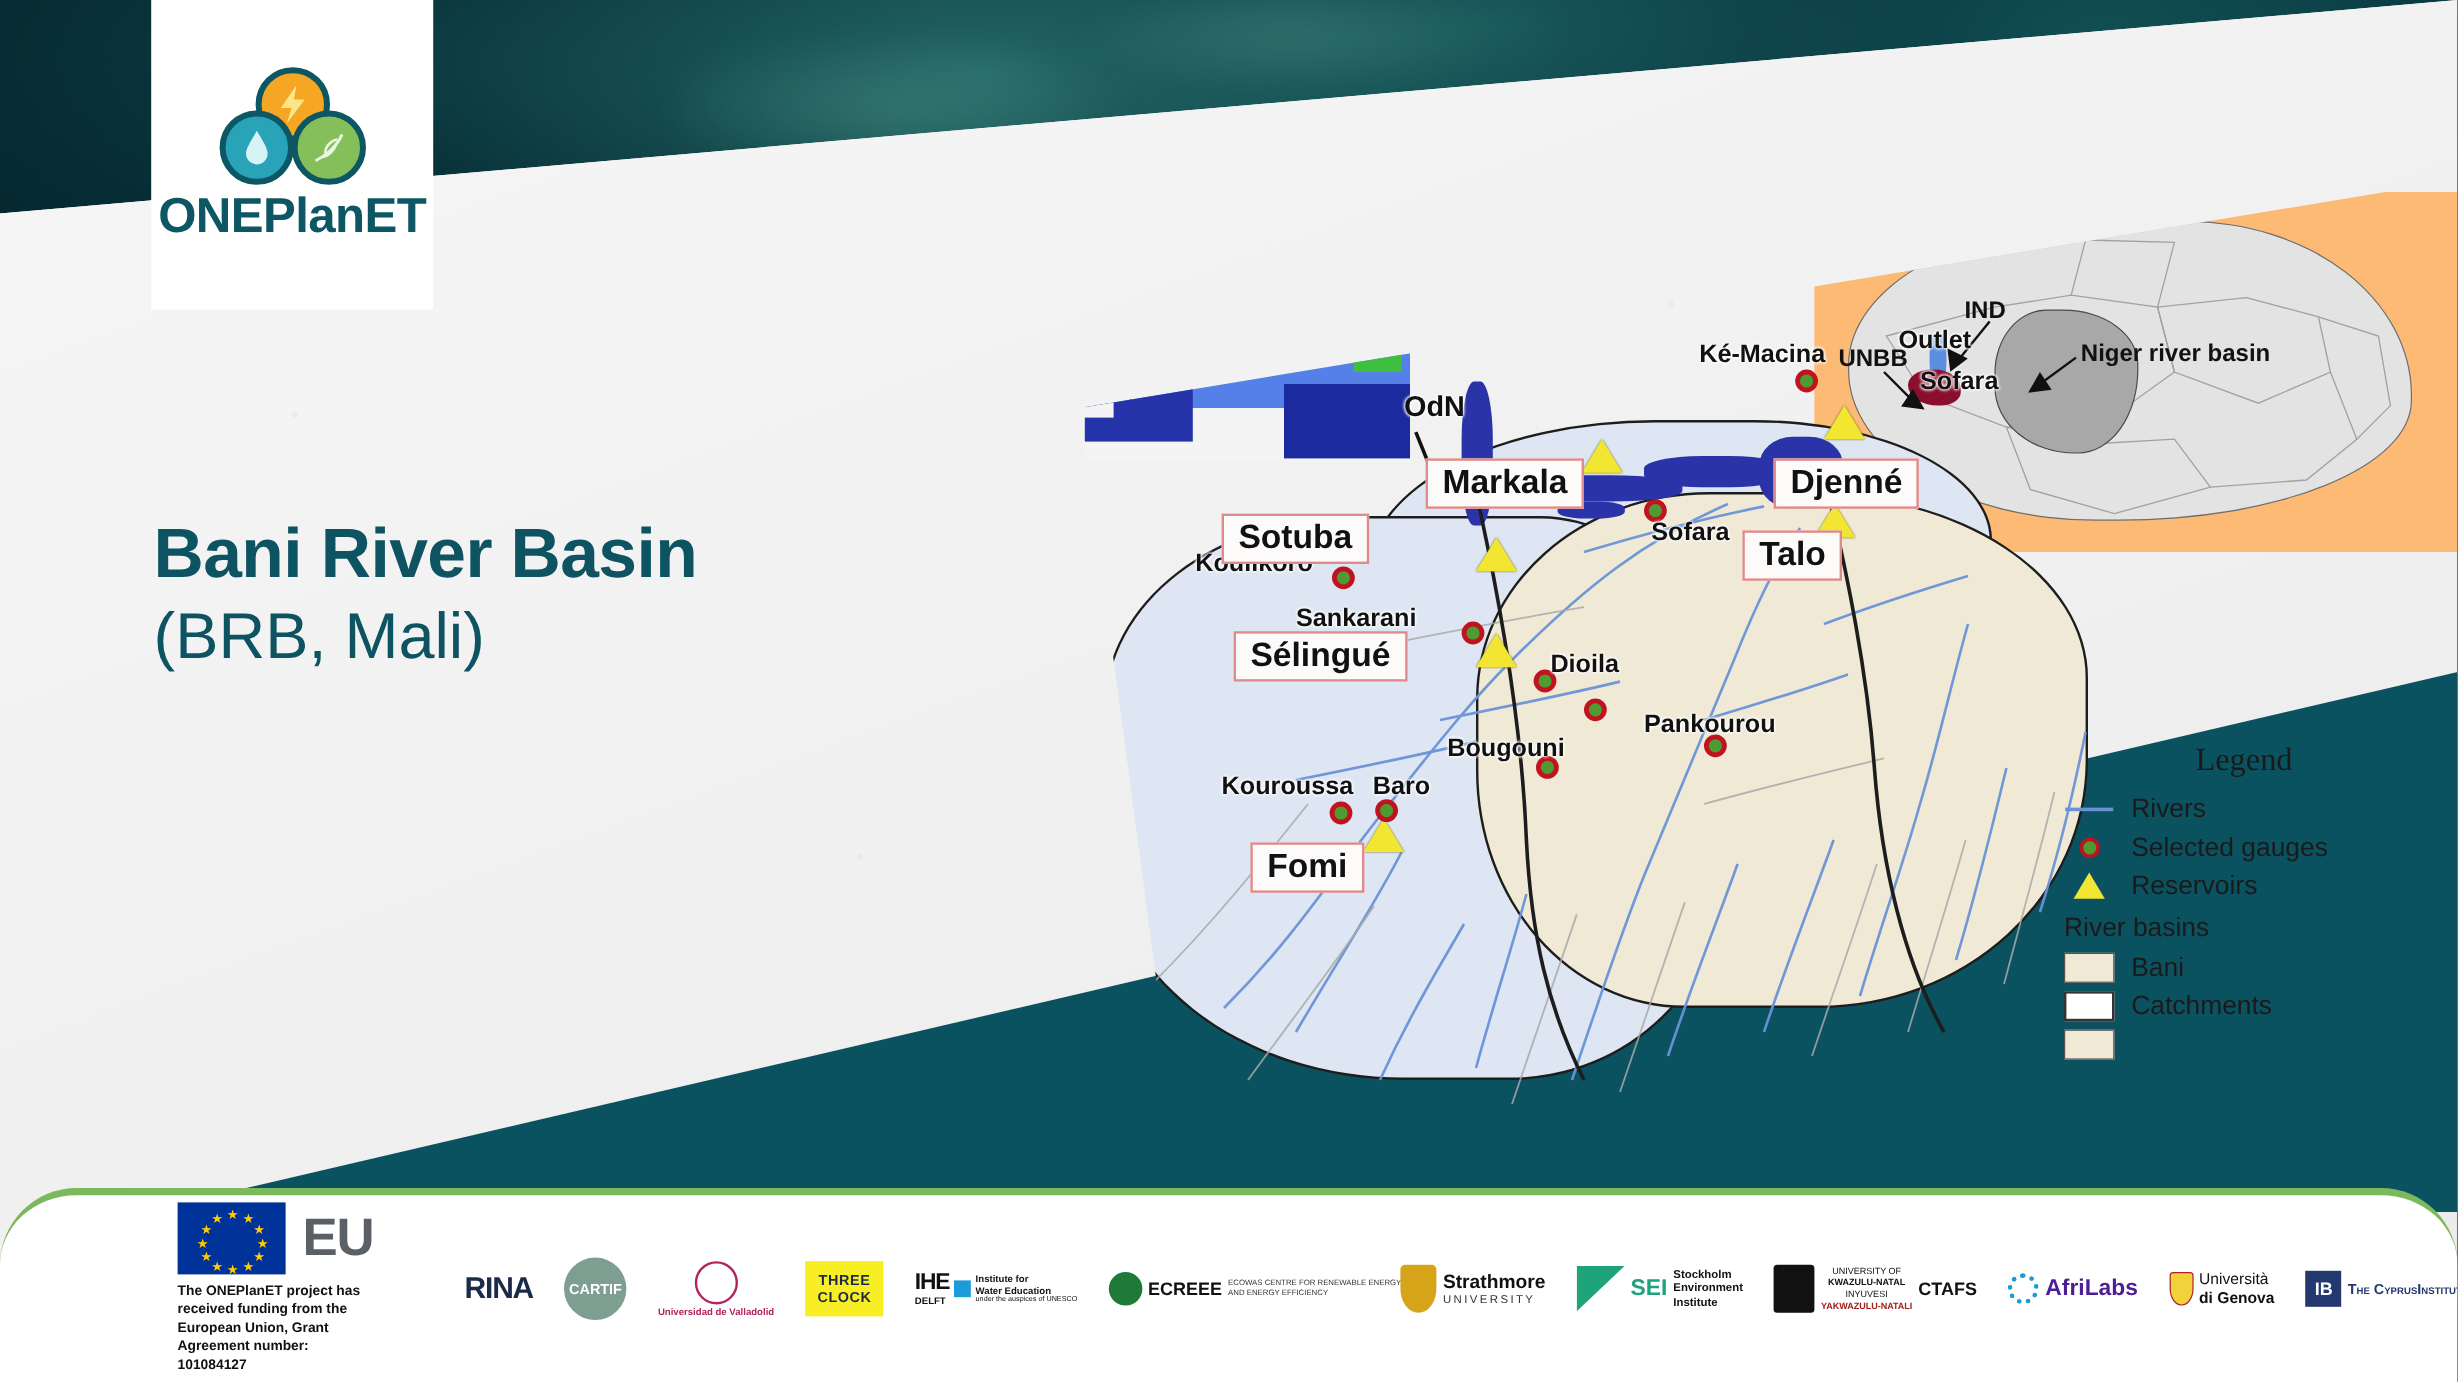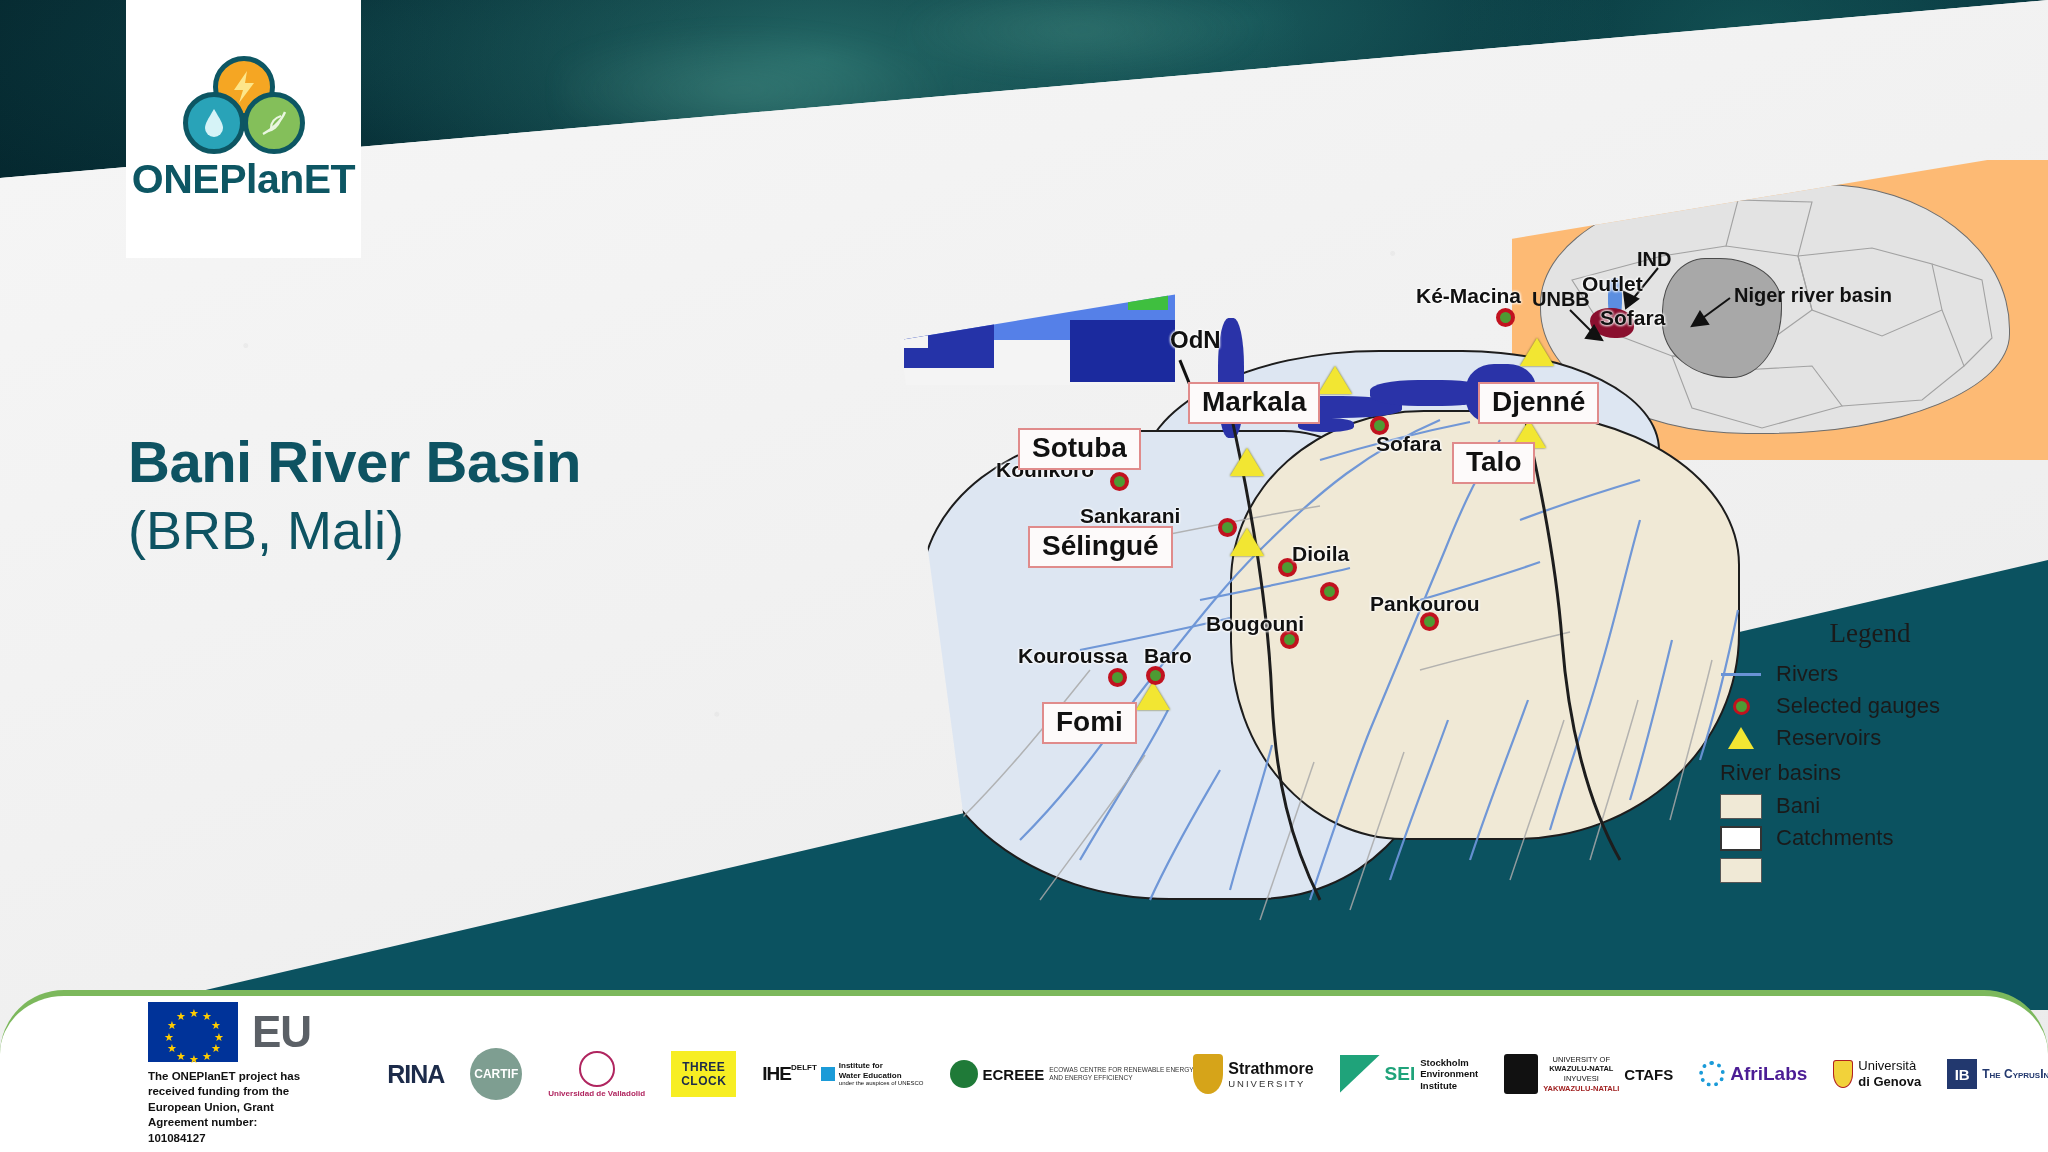--- a/index.html
+++ b/index.html
@@ -422,21 +422,21 @@
         <span class="p-uva-seal"></span>
         <span class="p-uva-txt">Universidad de Valladolid</span>
       </div>
 
       <div class="p-three">
         <b>THREE</b>
         <b>CLOCK</b>
       </div>
 
       <div class="plogo p-ihe">
-        <span style="display:flex;flex-direction:row">
+        <span style="display:flex;flex-direction:column">
           <span class="p-ihe-a">IHE</span>
           <span class="p-ihe-c">DELFT</span>
         </span>
         <span class="p-ihe-b"></span>
         <span style="display:flex;flex-direction:column">
           <span class="p-ihe-c">Institute for</span>
           <span class="p-ihe-c">Water Education</span>
           <span class="p-ihe-c" style="font-weight:normal;font-size:6px">under the auspices of UNESCO</span>
         </span>
       </div>

